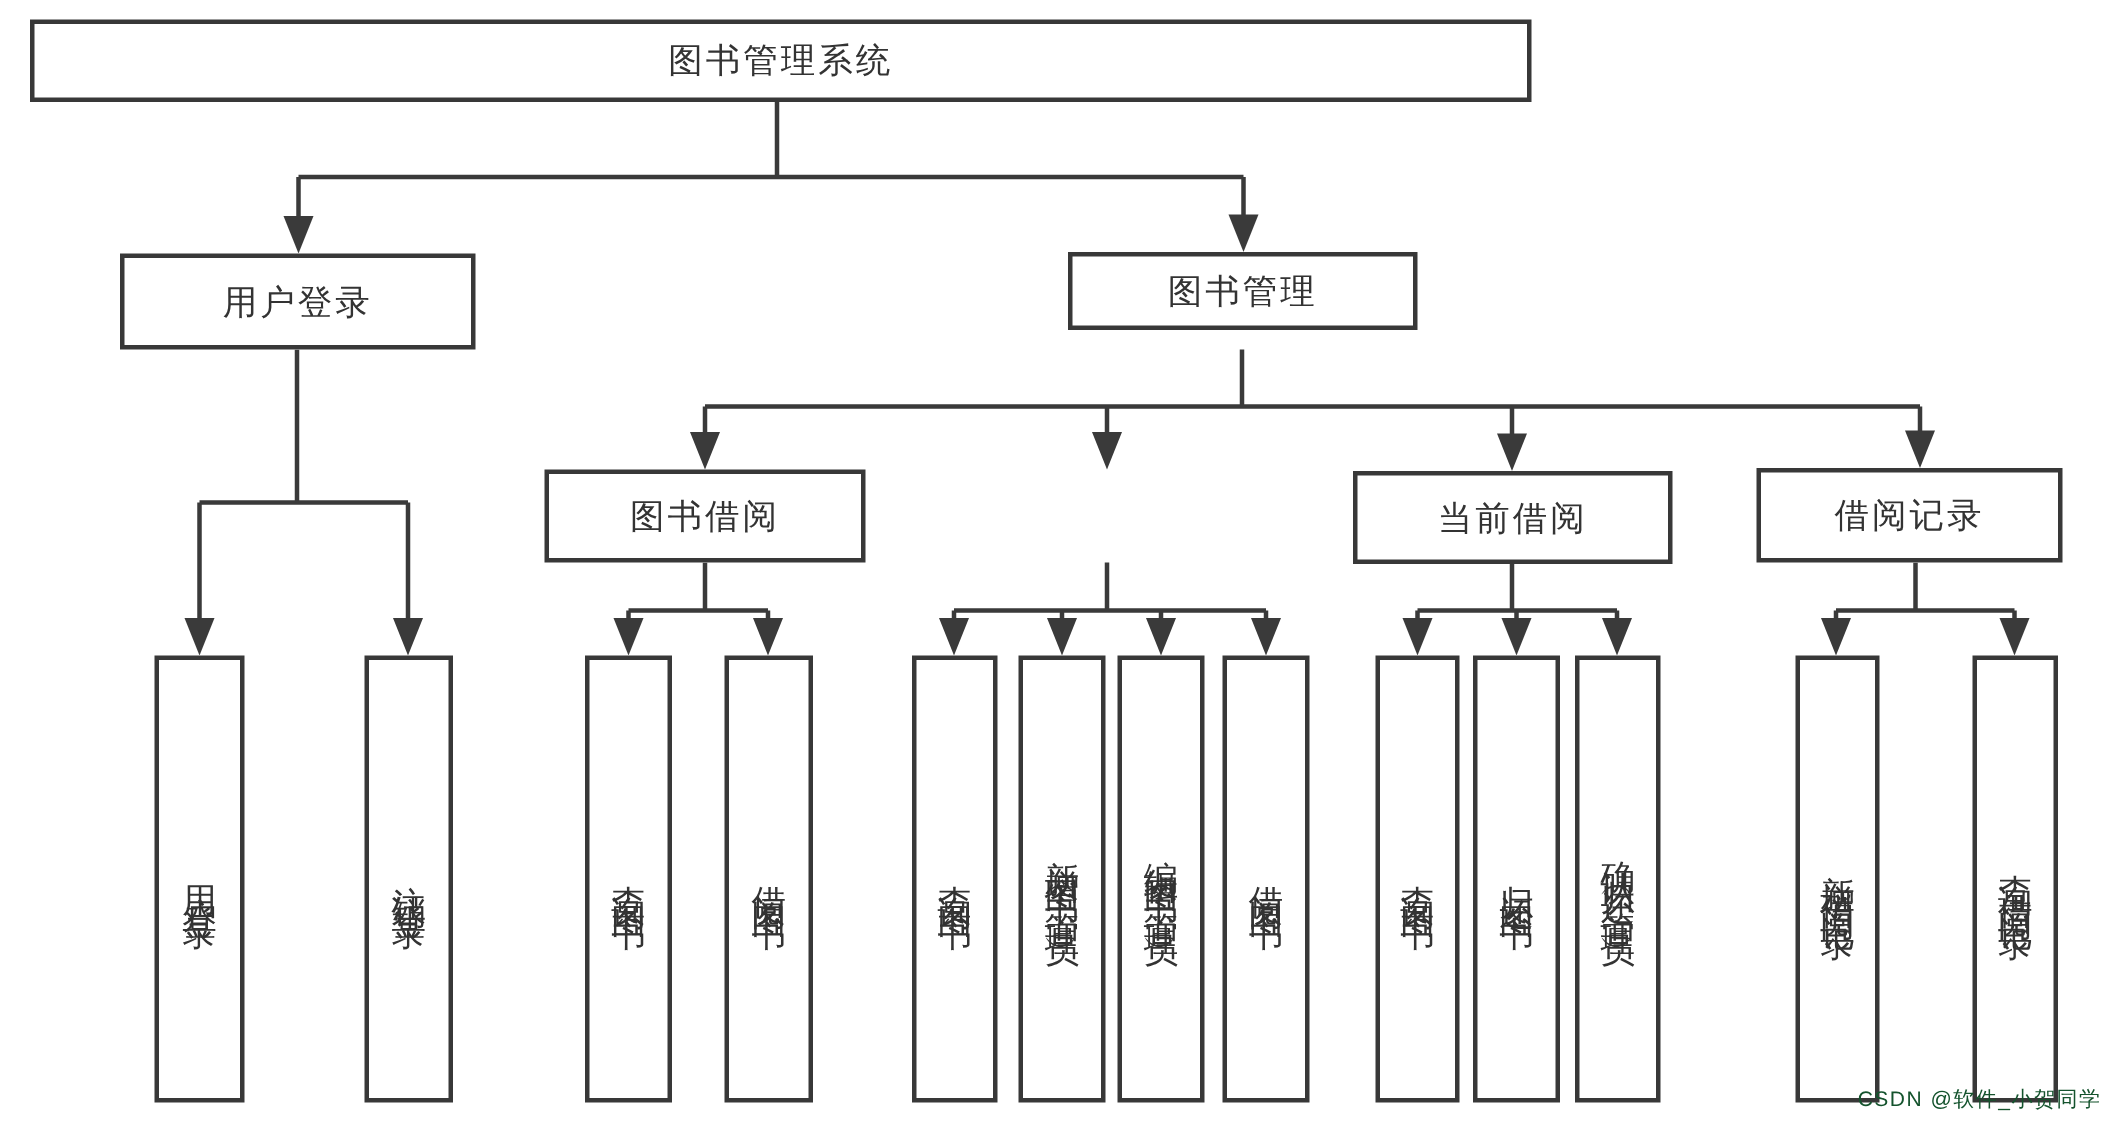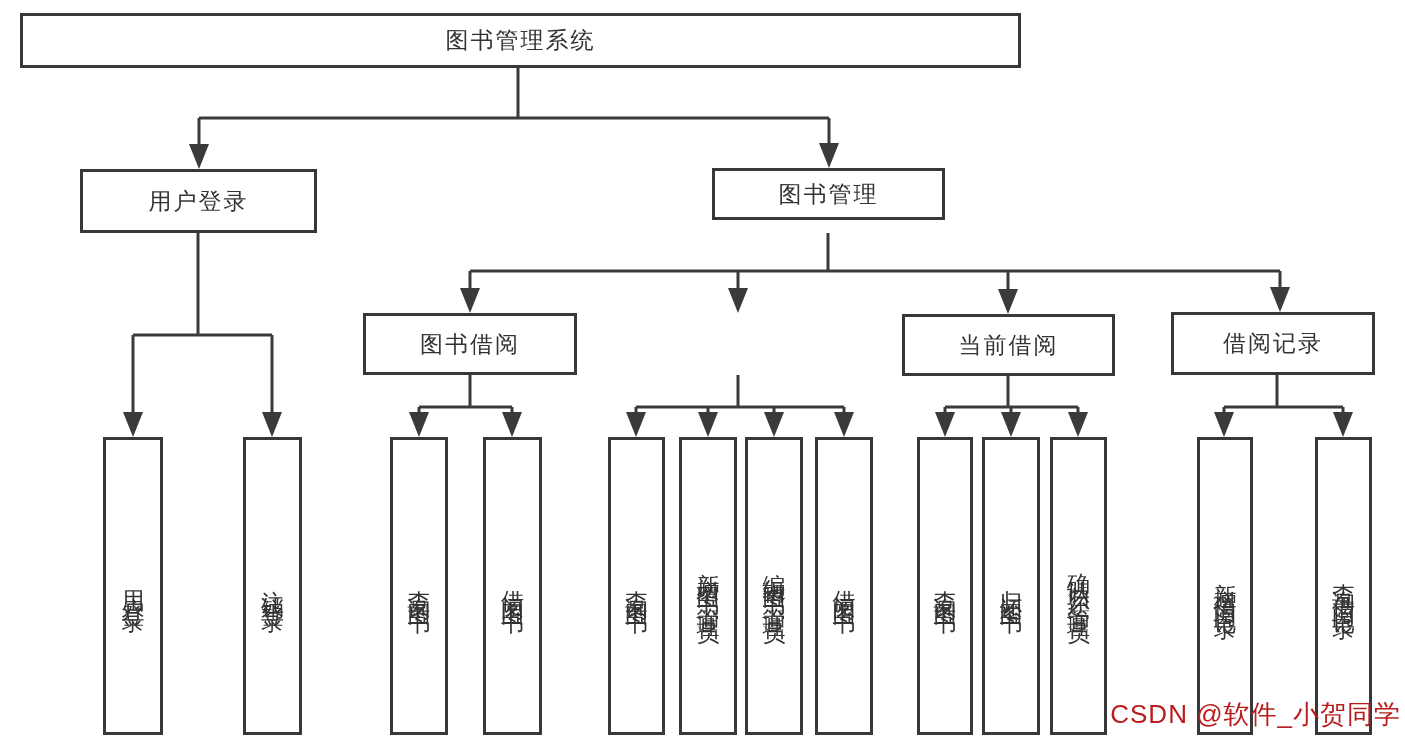--- a/index.html
+++ b/index.html
@@ -40,24 +40,24 @@
     text-orientation: mixed;
     font-size: 23px;
     letter-spacing: 7px;
     line-height: 1;
     max-height: 292px;
     white-space: nowrap;
   }
   .watermark {
     position: absolute;
     right: 4px;
-    bottom: 15px;
-    font-size: 26px;
+    bottom: 5px;
+    font-size: 14px;
     letter-spacing: 1px;
-    color: #b91c1c;
+    color: #14532d;
     z-index: 3;
   }
 </style>
 </head>
 <body>
 
 <div id="stage">
 
   <svg class="connectors" viewBox="0 0 1405 747" xmlns="http://www.w3.org/2000/svg">
     <g>

